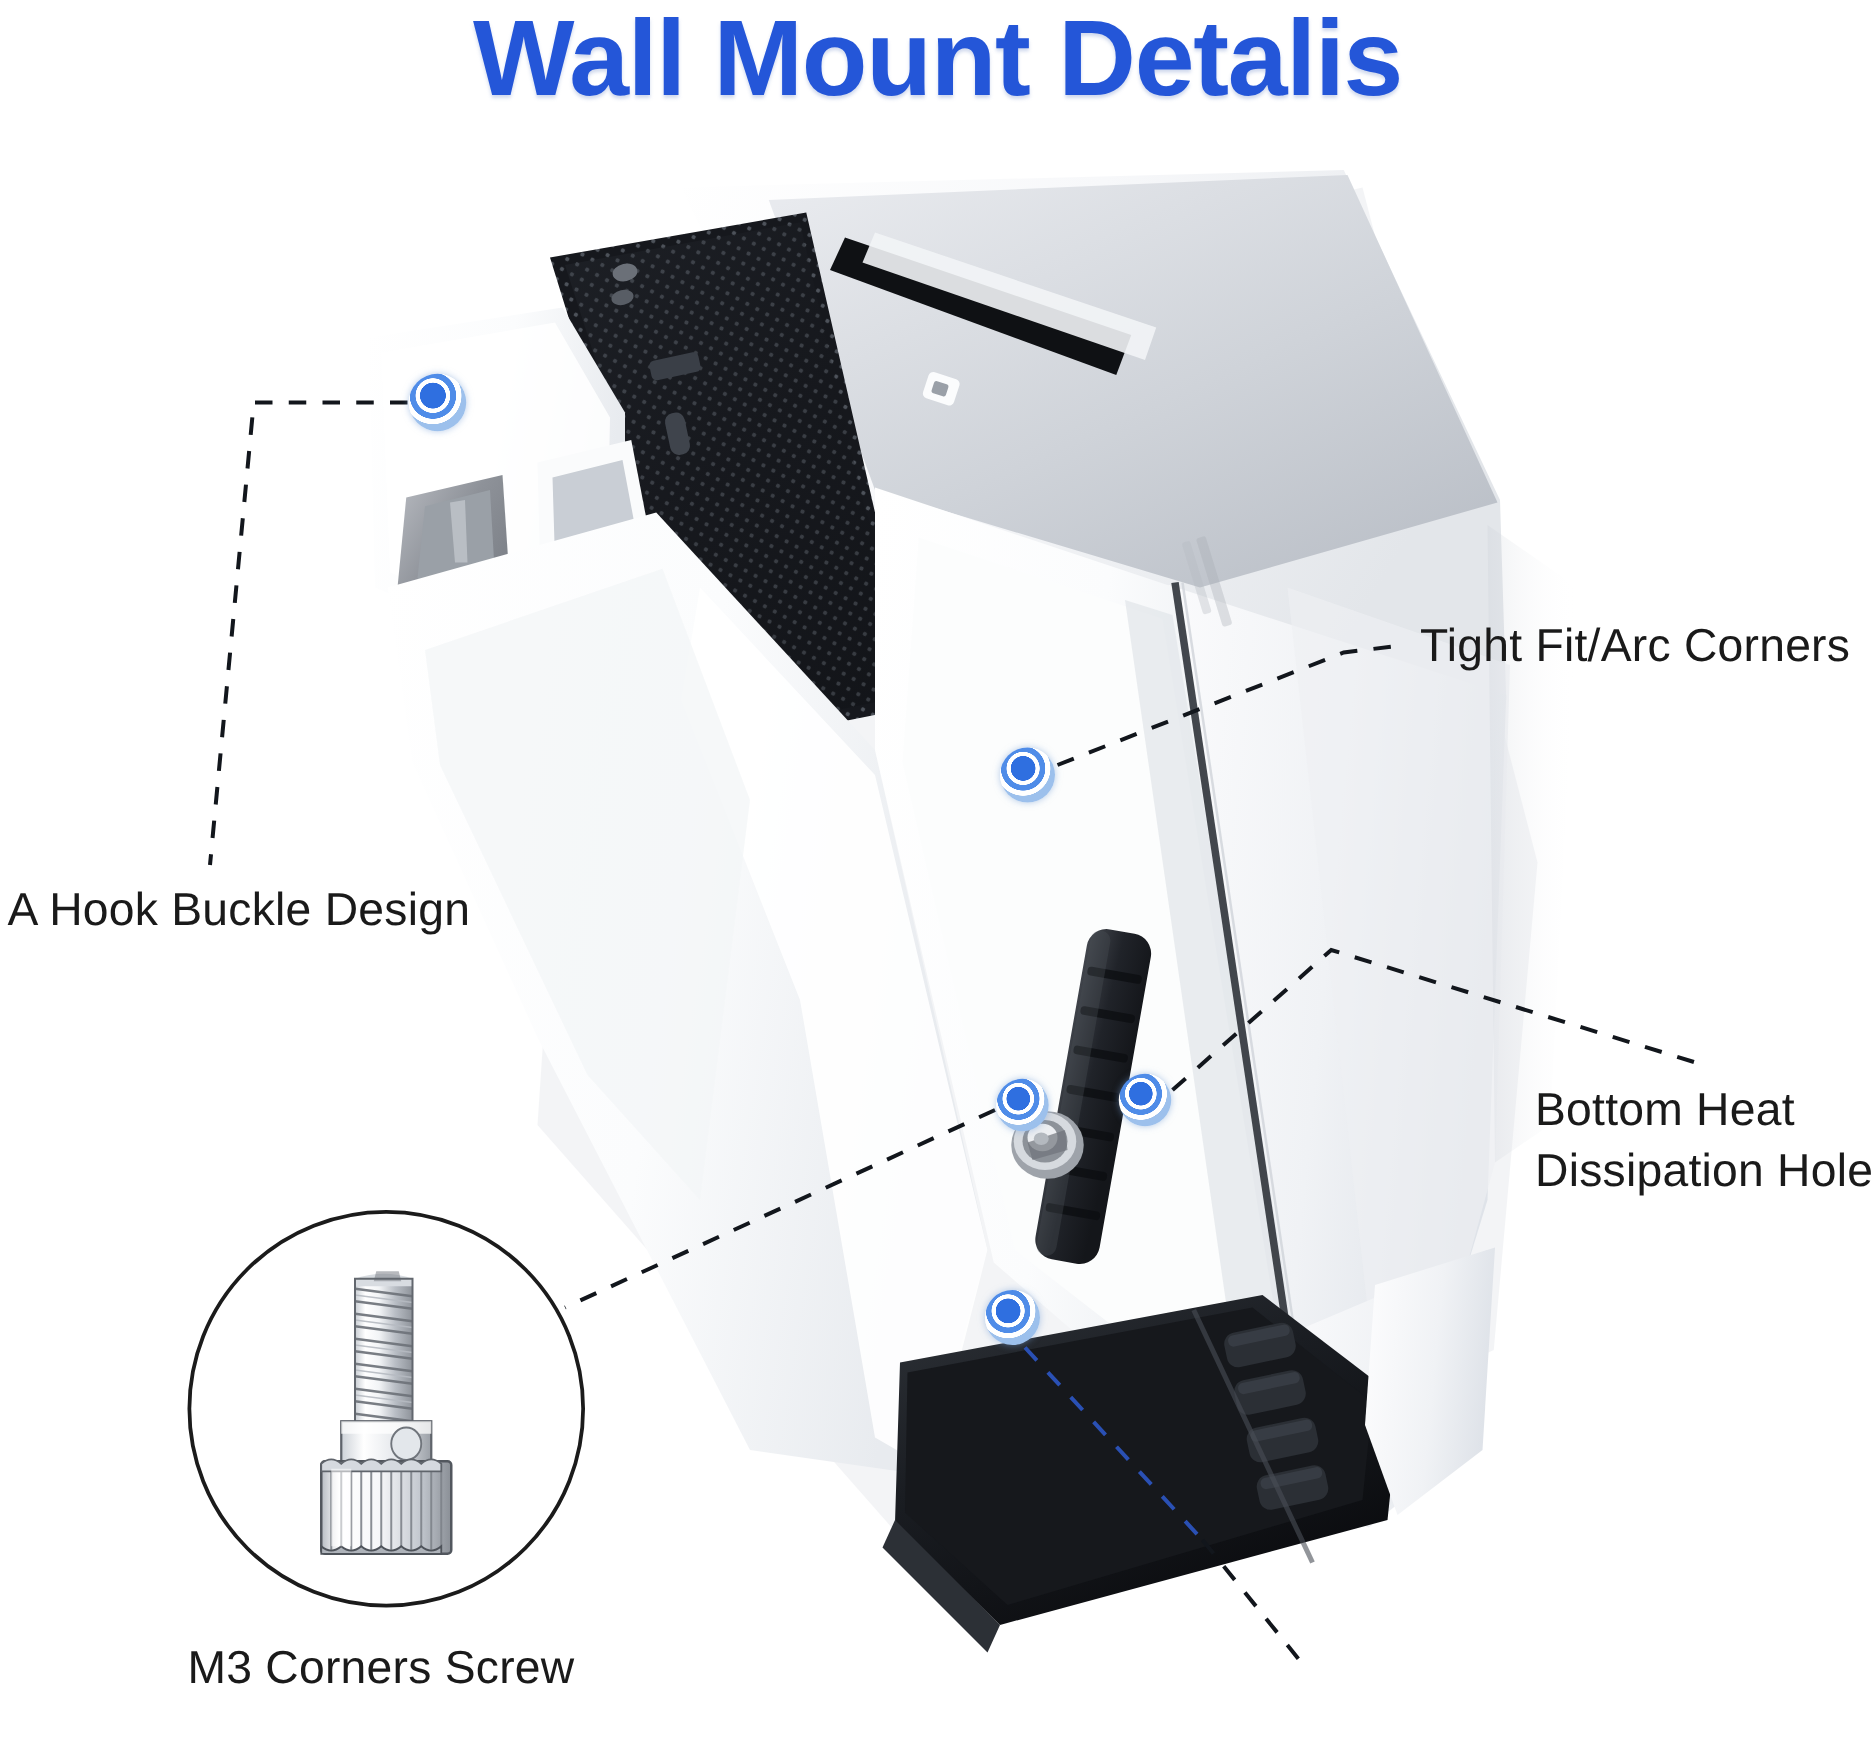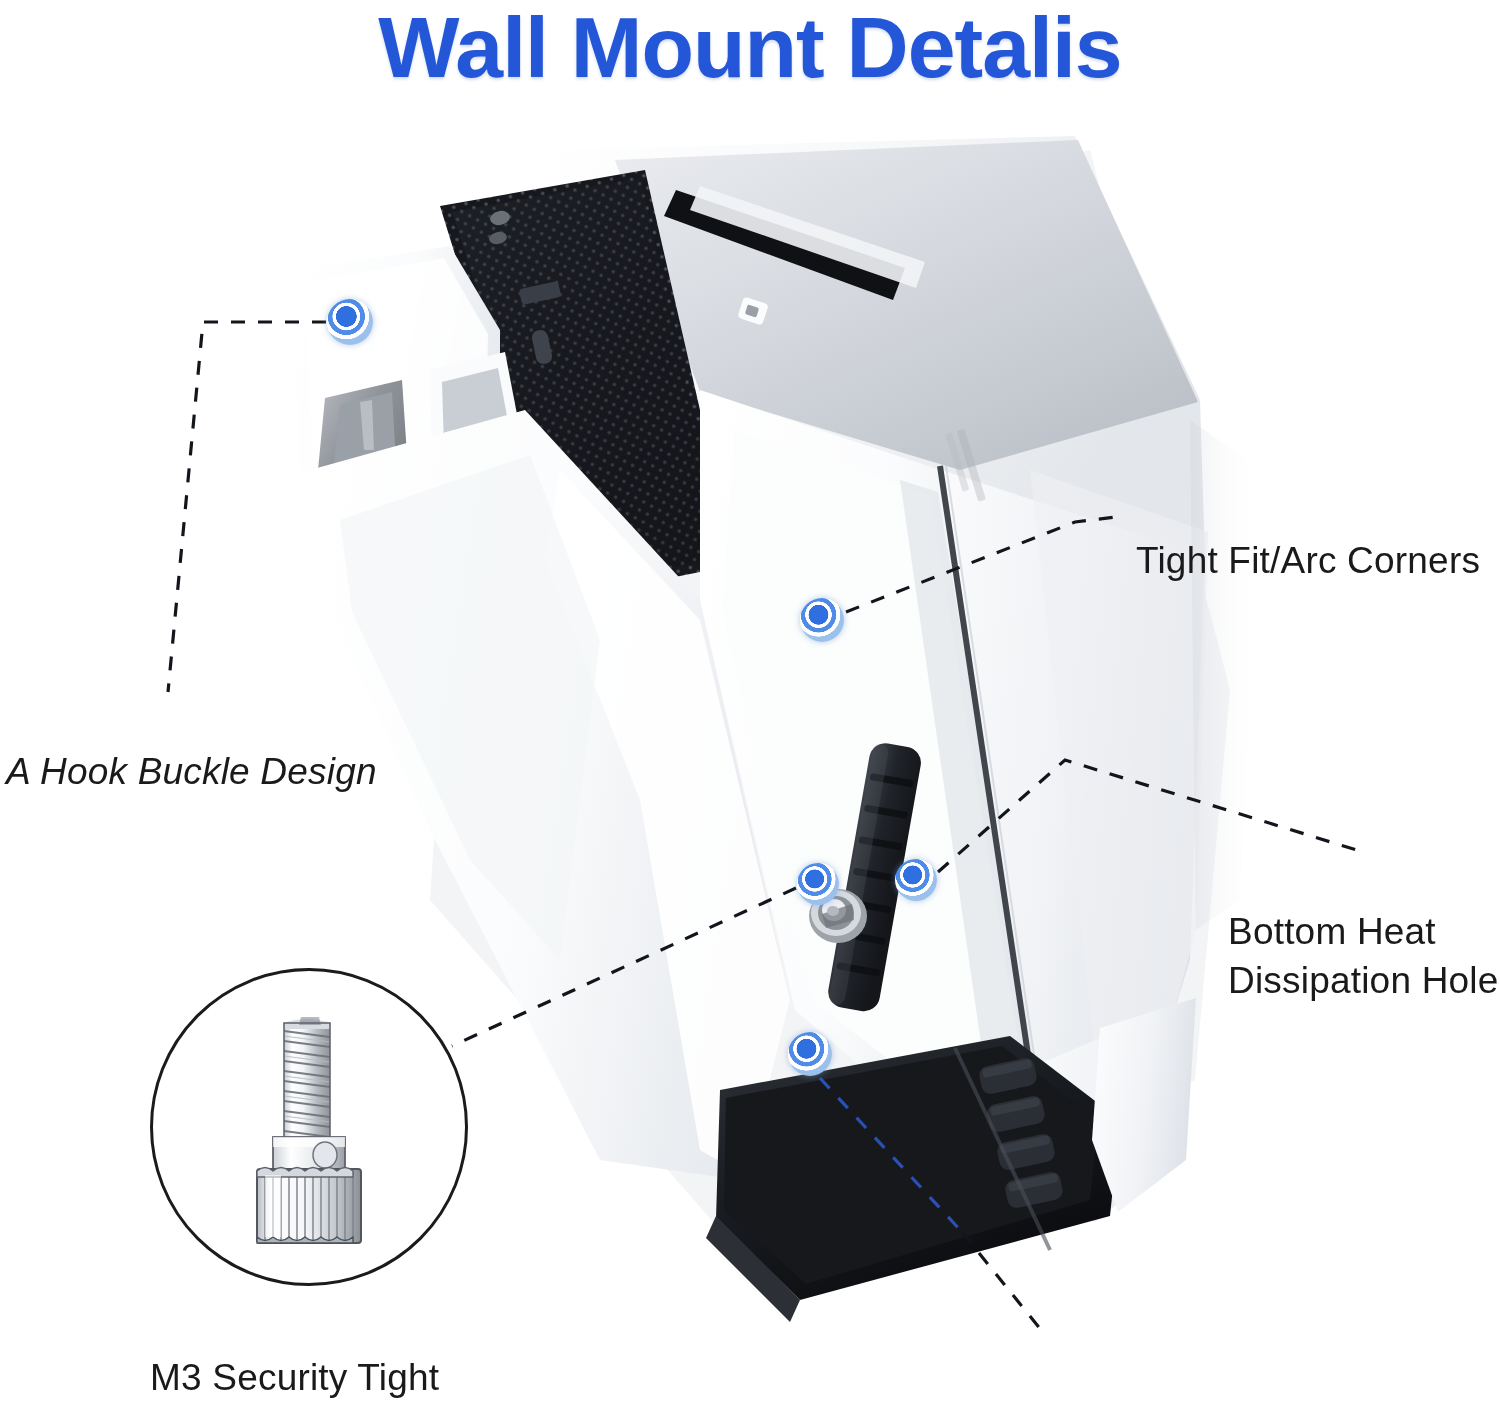--- a/index.html
+++ b/index.html
@@ -37,21 +37,20 @@
 
   
   .callout-label {
     position: absolute;
     font-family: "Liberation Sans", sans-serif;
     font-size: 37px;
     color: #1a1a1a;
     letter-spacing: 0.2px;
     white-space: nowrap;
     line-height: 1.32;
-    margin-top: 44px;
   }
   .callout-label.two-line { white-space: normal; }
 
   
   .marker {
     position: absolute;
     border-radius: 50%;
     background: radial-gradient(circle at 42% 38%,
         #2f6fe0 0%, #2f6fe0 26%,
         #ffffff 27%, #ffffff 35%,
@@ -368,25 +367,25 @@
       </g>
 
       <path d="M104 200 q8 -7 16 0 q8 -7 16 0 q8 -7 16 0 q8 -7 16 0 q8 -7 16 0 q8 -7 16 0 l0 6 l-96 0 z" fill="#d5d9df" stroke="#5f646b" stroke-width="1.4"></path>
 
       <path d="M104 266 q8 7 16 0 q8 7 16 0 q8 7 16 0 q8 7 16 0 q8 7 16 0 q8 7 16 0 l0 6 l-96 0 z" fill="#aeb3ba" stroke="#4e535a" stroke-width="1.4"></path>
 
       <rect x="112" y="204" width="16" height="62" fill="#ffffff" opacity="0.55"></rect>
     </svg>
   </div>
 
-  <div class="callout-label" style="left:6px; top:704px;font-style:italic;">A Hook Buckle Design</div>
+  <div class="callout-label" style="left:6px; top:704px;">A Hook Buckle Design</div>
 
   <div class="callout-label" style="left:1136px; top:493px;">Tight Fit/Arc Corners</div>
 
   <div class="callout-label two-line" style="left:1228px; top:864px; width:330px;">
     <div>Bottom Heat</div>
     <div>Dissipation Hole</div>
   </div>
 
-  <div class="callout-label" style="left:150px; top:1310px;">M3 Security Tight</div>
+  <div class="callout-label" style="left:150px; top:1310px;">M3 Corners Screw</div>
 
 
 </div>
 
 </body></html>

